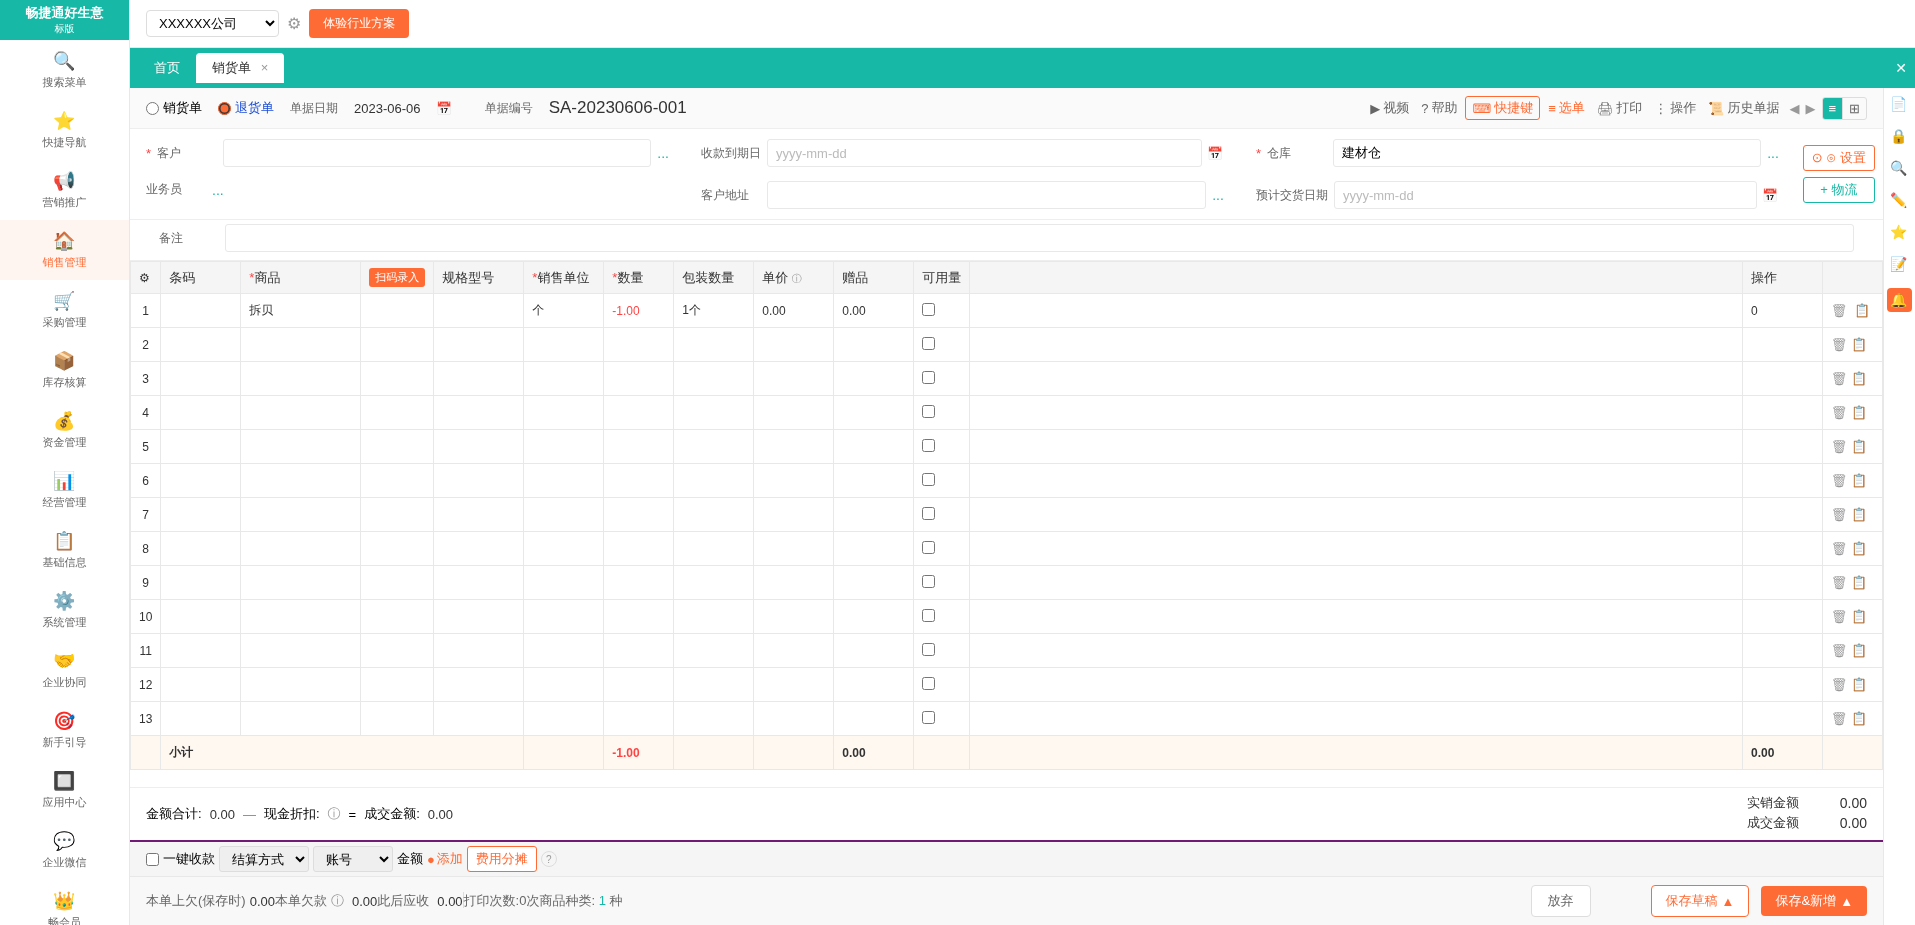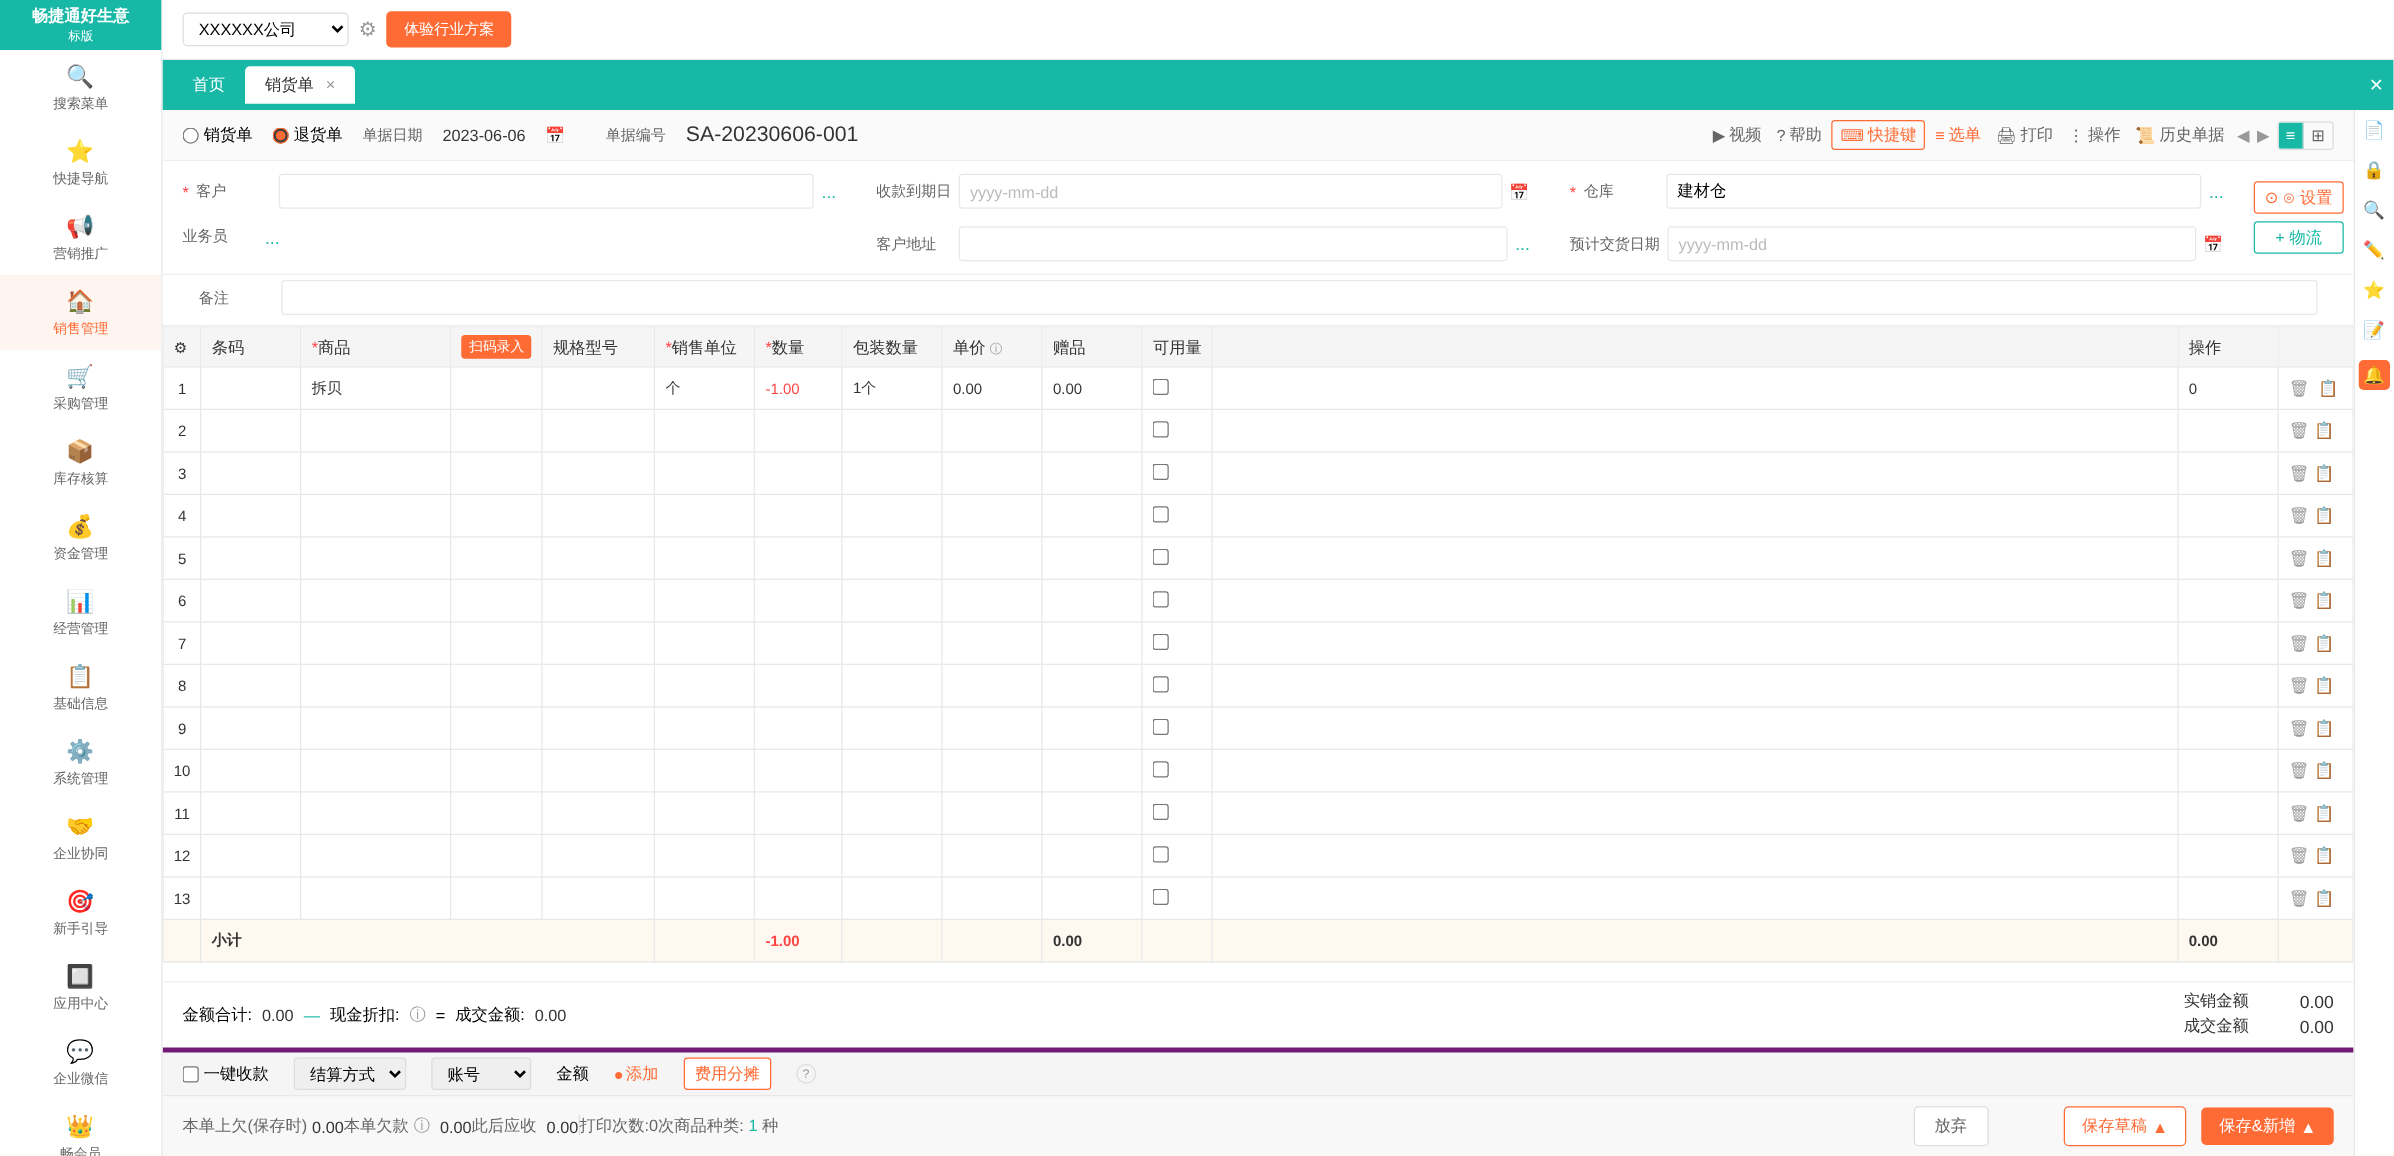--- a/index.html
+++ b/index.html
@@ -78,21 +78,21 @@
     .col-price { width: 80px; }
     .col-amount { width: 80px; }
     .col-gift { width: 50px; }
     .col-available { width: 80px; }
     .col-ops { width: 60px; }
 
     .real-amount-panel { text-align: right; font-size: 12px; color: #333; }
     .real-amount-panel .amount-line { display: flex; justify-content: flex-end; align-items: center; gap: 8px; margin-bottom: 2px; }
     .amount-val { font-size: 14px; color: #333; min-width: 60px; text-align: right; }
 
-    .payment-row { display: flex; align-items: center; gap: 20px; padding: 4px 16px; font-size: 12px; }
+    .payment-row { display: flex; align-items: center; gap: 4px; padding: 4px 16px; font-size: 12px; }
     .quick-pay-checkbox { display: flex; align-items: center; gap: 4px; }
     .payment-method { border: 1px solid #ddd; border-radius: 3px; padding: 3px 8px; height: 26px; min-width: 80px; }
     .add-btn { color: #ff6b35; cursor: pointer; display: flex; align-items: center; gap: 2px; }
     .fee-split-btn { border: 1px solid #ff6b35; color: #ff6b35; background: #fff; border-radius: 3px; padding: 3px 8px; cursor: pointer; }
 
     .footer-stats { display: flex; font-size: 12px; color: #666; }
     .footer-stat { display: flex; align-items: center; gap: 4px; }
     .link-text { color: #17b8a6; cursor: pointer; }
 
     .v-divider { width: 1px; height: 16px; background: #ddd; }
@@ -208,21 +208,21 @@
     <div class="main-content">
 
       <div style="display:flex;align-items:center;padding:8px 16px;background:#fafafa;border-bottom:1px solid #eee;gap:16px;">
         <div class="document-type-radio">
           <label class="radio-item">
             <input type="radio" name="doctype" style="">
             <span>销货单</span>
           </label>
           <label class="radio-item">
             <input type="radio" name="doctype" checked="" style="accent-color: rgb(255, 107, 53);">
-            <span style="color:#000000;">退货单</span>
+            <span style="color:#1d4ed8;">退货单</span>
           </label>
         </div>
         <span style="color:#666;font-size:12px;">单据日期</span>
         <span style="color:#333;font-size:13px;">2023-06-06</span>
         <span style="color:#999;cursor:pointer;">📅</span>
         <span style="color:#666;font-size:12px;margin-left:16px;">单据编号</span>
         <span style="color:#333;font-size:17px;">SA-20230606-001</span>
 
         <div class="header-tools" style="margin-left:auto;">
           <div class="tool-item">
@@ -598,21 +598,21 @@
               <td>0.00</td>
               <td></td>
               <td></td>
               <td>0.00</td>
               <td></td>
             </tr>
           </tbody>
         </table>
       </div>
 
-      <div style="display:flex;align-items:center;padding:6px 16px;background:#fff;border-top:1px solid #eee;border-bottom:4px solid #701a75;justify-content:space-between;">
+      <div style="display:flex;align-items:center;padding:6px 16px;background:#fff;border-top:1px solid #eee;border-bottom:2px solid #701a75;justify-content:space-between;">
         <div style="display:flex;align-items:center;gap:8px;font-size:12px;">
           <span>金额合计:</span>
           <span style="color:#333;">0.00</span>
           <span style="color:#17b8a6;">—</span>
           <span>现金折扣:</span>
           <span style="color:#999;cursor:pointer;">ⓘ</span>
           <span>=</span>
           <span>成交金额:</span>
           <span style="color:#333;">0.00</span>
         </div>

